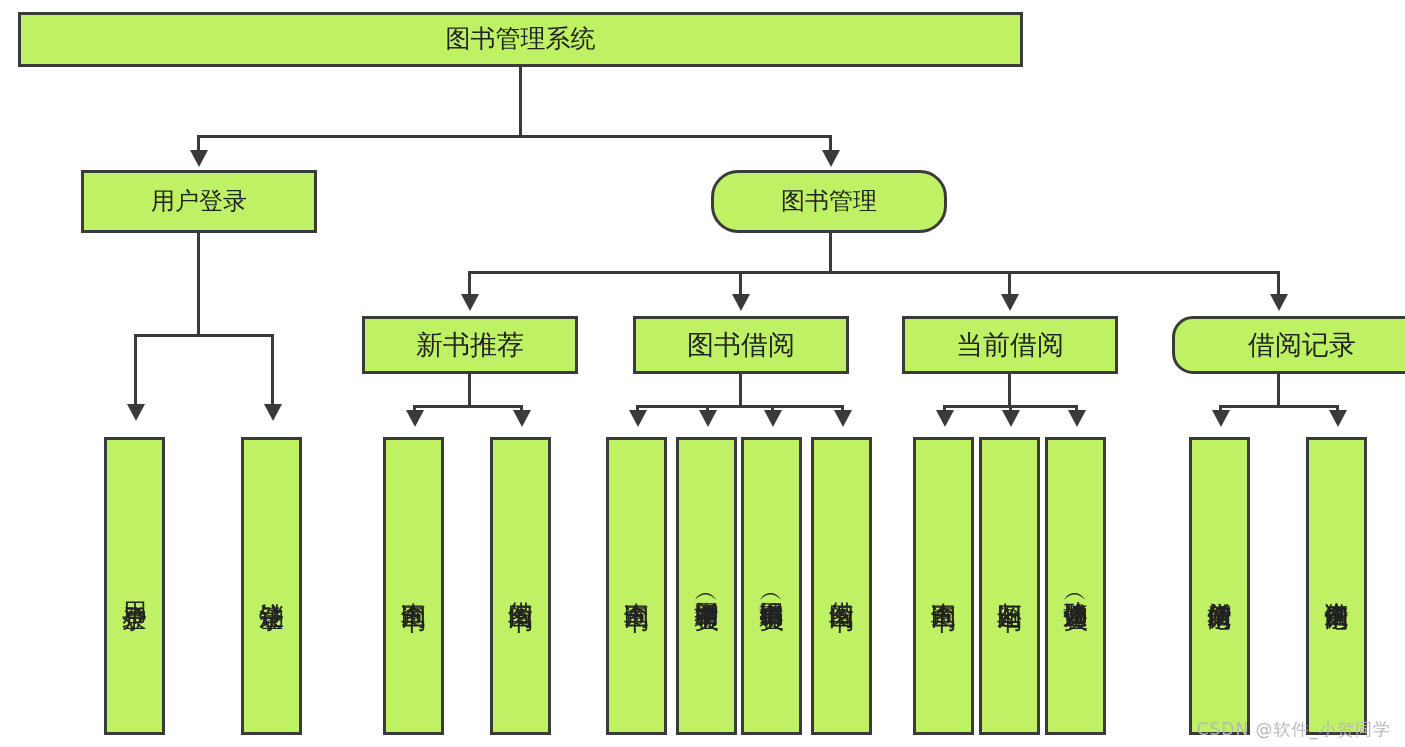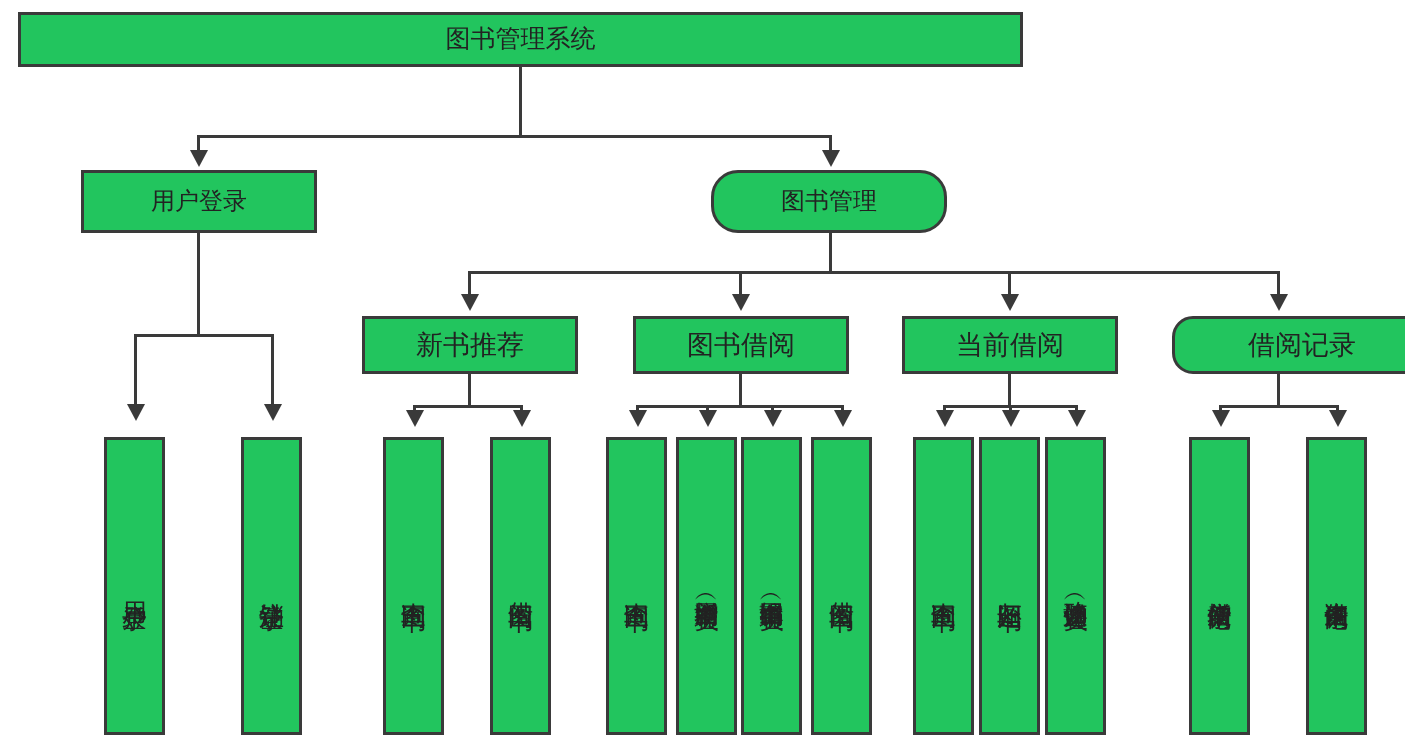--- a/index.html
+++ b/index.html
@@ -14,21 +14,21 @@
     position: relative;
     width: 1405px;
     height: 747px;
     background: #ffffff;
     overflow: hidden;
   }
   .node {
     position: absolute;
     box-sizing: border-box;
     border: 3px solid #3a3a3a;
-    background: #22c55e;
+    background: #bef264;
     display: flex;
     align-items: center;
     justify-content: center;
     color: #222222;
   }
   .node .label {
     line-height: 1.15;
     text-align: center;
     white-space: nowrap;
   }
@@ -222,14 +222,15 @@
     <span class="label">确认归还（管理员）</span>
   </div>
 
   <div class="node leaf tall" style="left:1189px; top:437px; width:61px; height:298px;">
     <span class="label">新增借阅记录</span>
   </div>
   <div class="node leaf tall" style="left:1306px; top:437px; width:61px; height:298px;">
     <span class="label">查询借阅记录</span>
   </div>
 
+  <div id="watermark">CSDN @软件_小贺同学</div>
 
 </div>
 
 </body></html>

